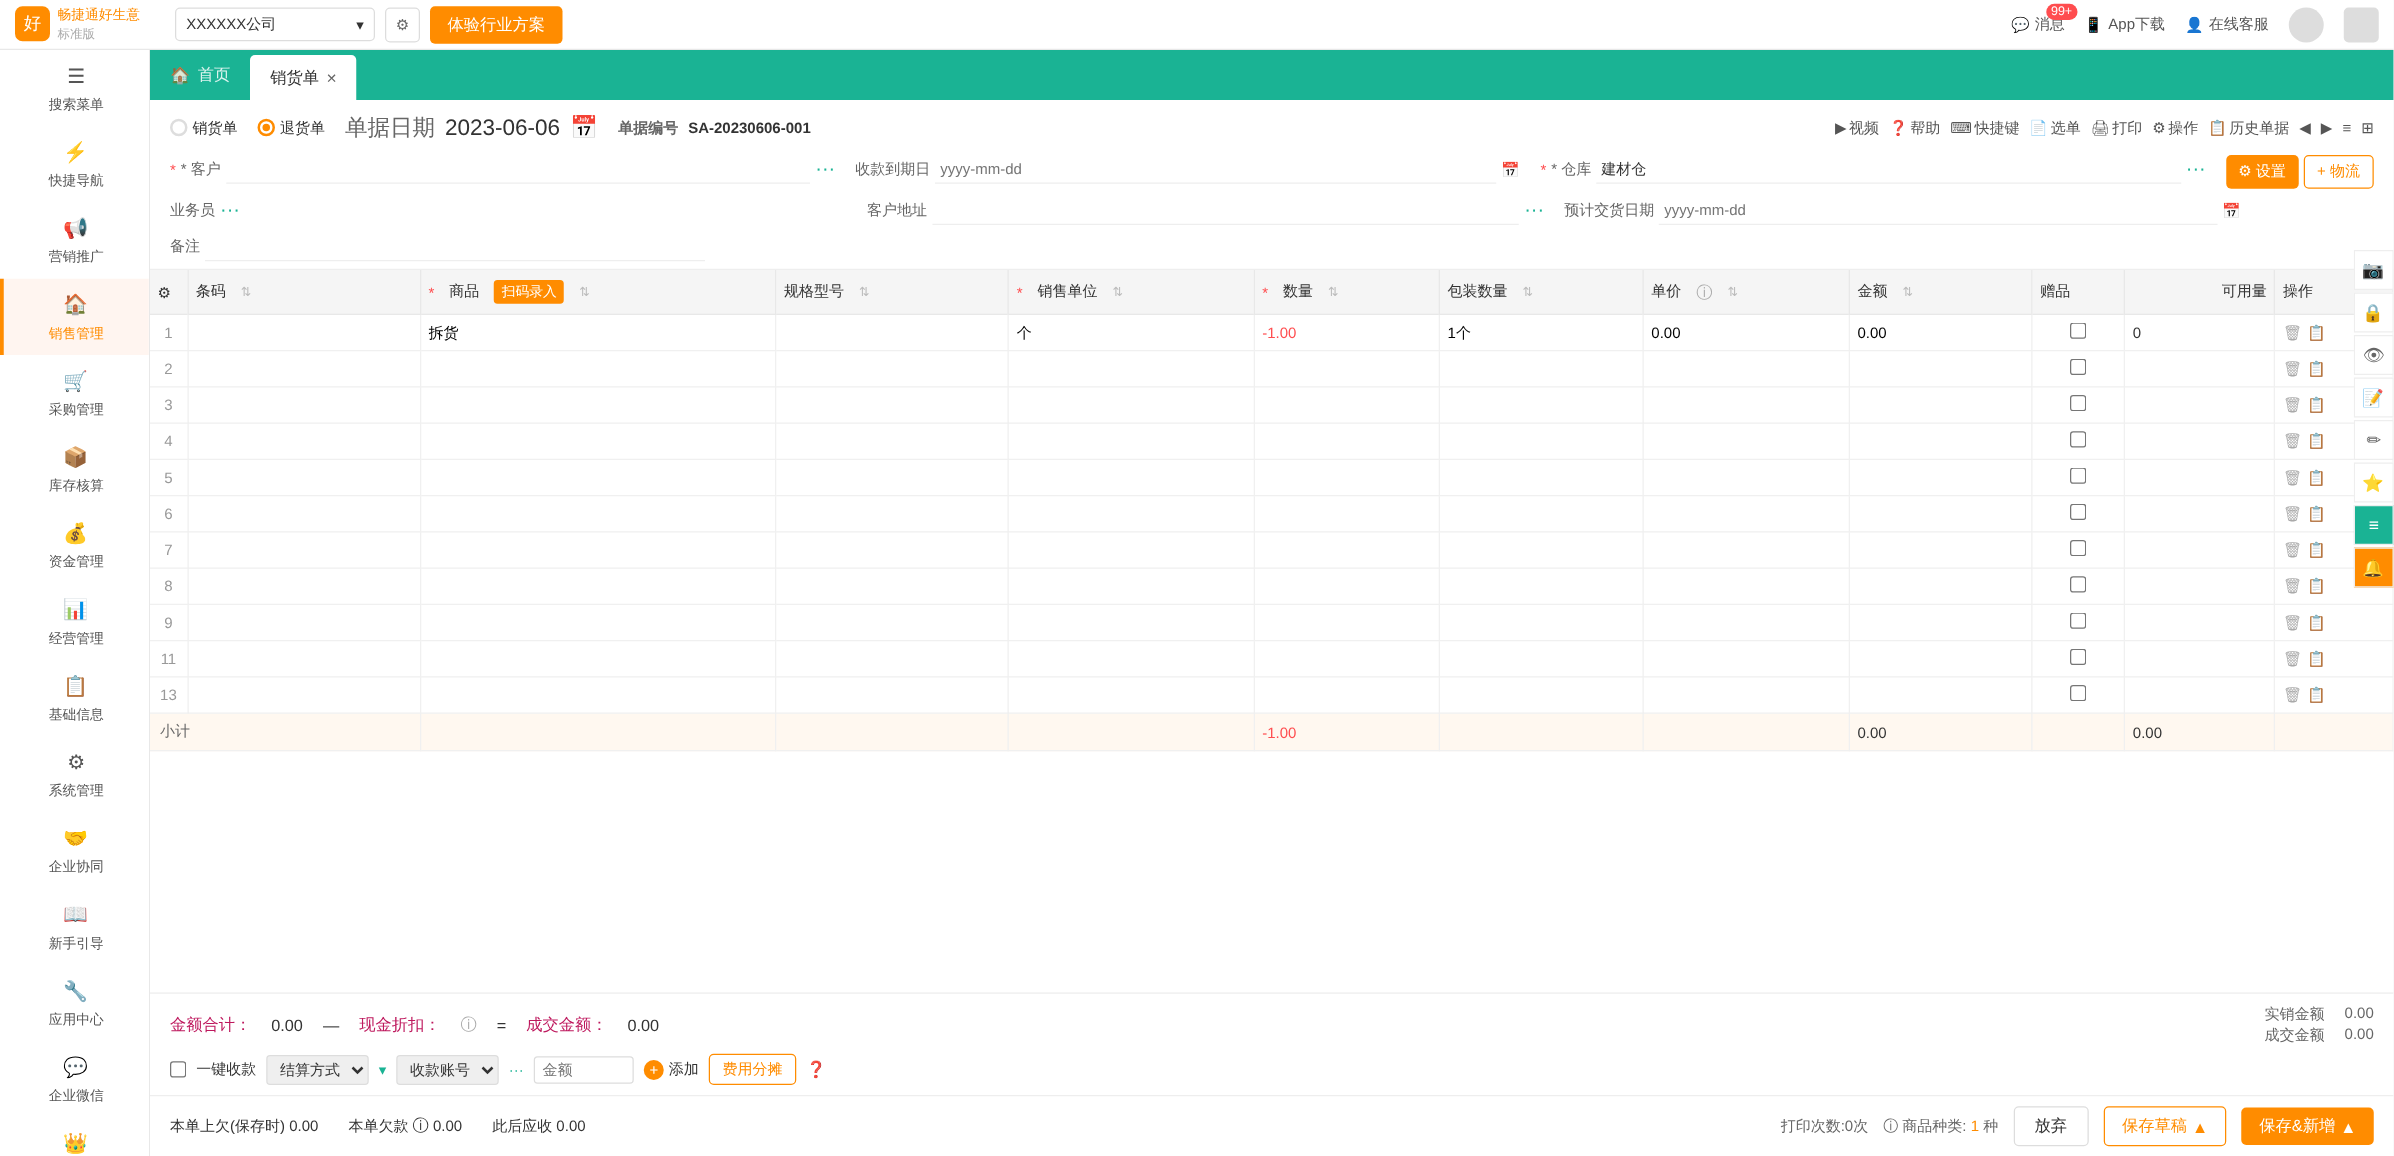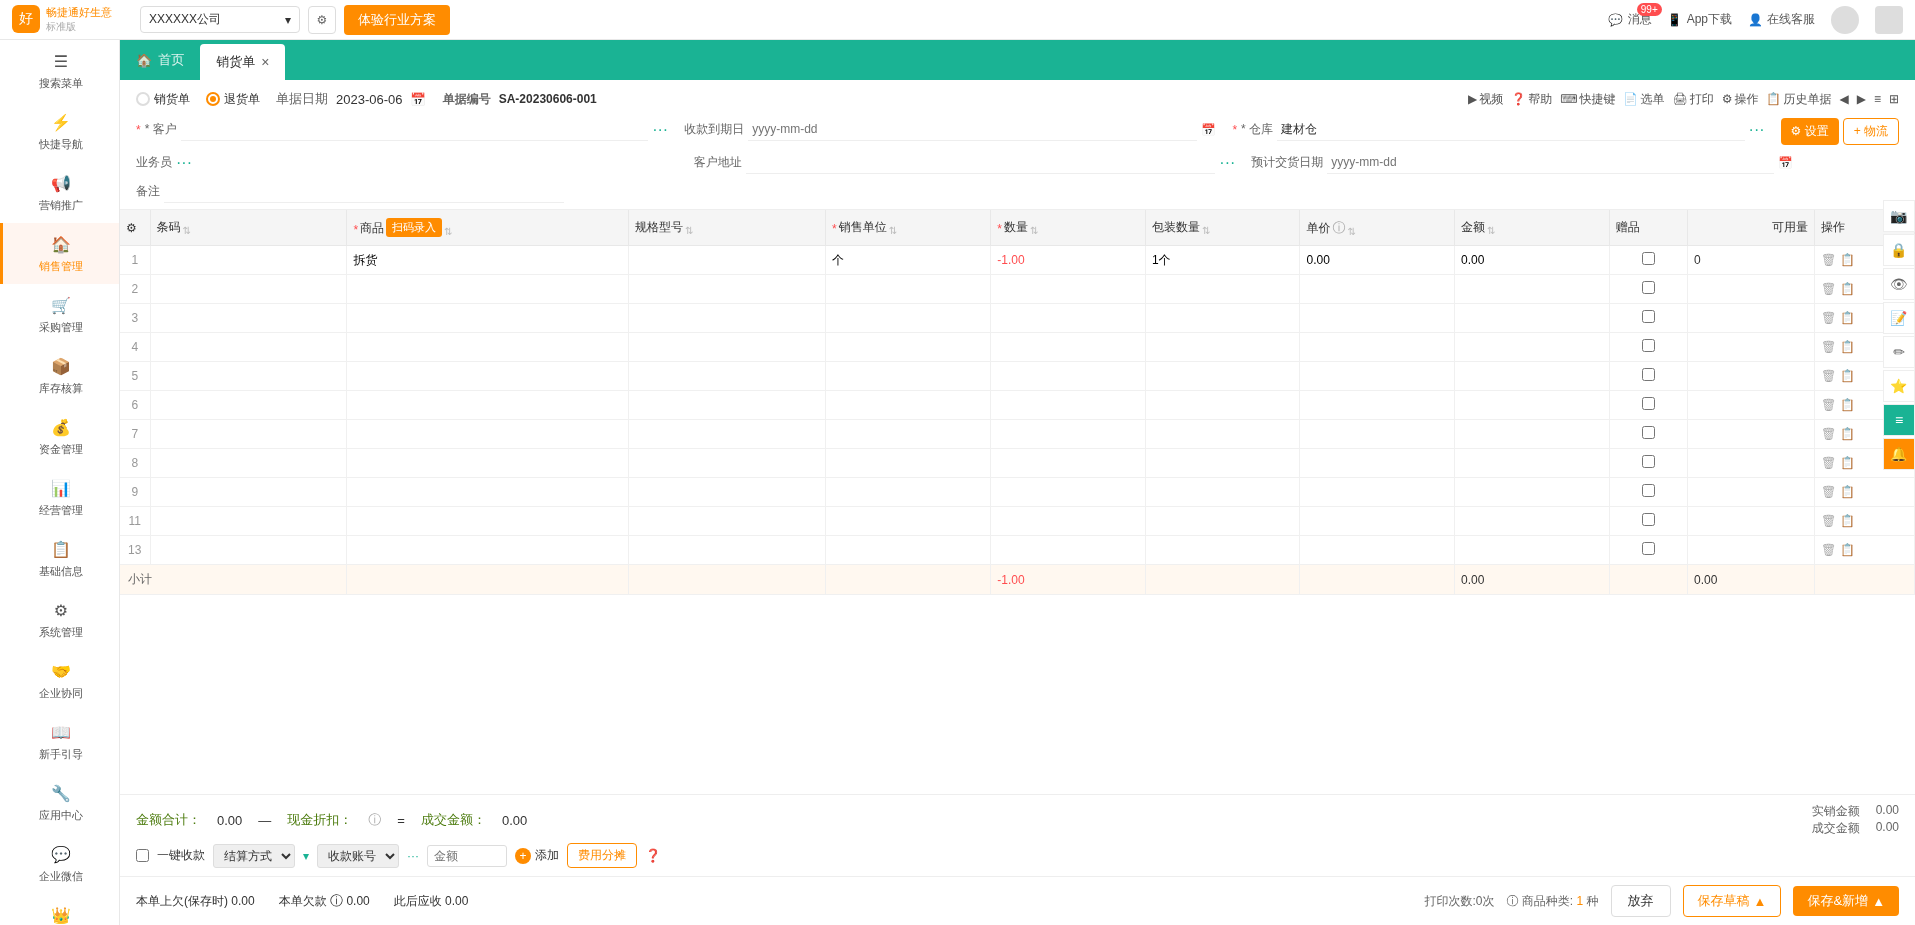--- a/index.html
+++ b/index.html
@@ -185,21 +185,21 @@
     .radio-dot {
       width: 14px; height: 14px; border-radius: 50%;
       border: 2px solid #ddd;
       display: flex; align-items: center; justify-content: center;
     }
     .radio-dot.checked { border-color: #ff8c00; }
     .radio-dot.checked::after {
       content: ''; width: 6px; height: 6px;
       background: #ff8c00; border-radius: 50%;
     }
-    .date-info { display: flex; align-items: center; gap: 8px; font-size: 13px; }
+    .date-info { display: flex; align-items: center; gap: 8px; font-size: 18px; }
     .date-label { color: #666; }
     .date-value { color: #333; font-weight: 500; }
     .doc-num { display: flex; align-items: center; gap: 8px; font-weight: bold; }
     .doc-num-label { color: #666; }
     .doc-num-value { color: #333; }
     .toolbar-right {
       display: flex;
       align-items: center;
       gap: 8px;
       font-size: 12px;
@@ -280,42 +280,42 @@
       background: #ff8c00;
       color: white;
       border: none;
       border-radius: 3px;
       padding: 2px 6px;
       font-size: 11px;
       cursor: pointer;
     }
     .th-sort {
       display: flex;
-      align-items: flex-end;
-      gap: 2px;
+      align-items: center;
+      gap: 12px;
     }
     .sort-arrows { color: #bbb; font-size: 10px; }
     .checkbox-cell { text-align: center; }
     .row-action { display: flex; gap: 4px; align-items: center; }
     .row-action-btn { cursor: pointer; color: #aaa; }
 
     
     .bottom-bar {
       background: #fff;
       border-top: 1px solid #eee;
       padding: 8px 16px;
     }
     .amount-row {
       display: flex;
       align-items: center;
       gap: 16px;
       margin-bottom: 6px;
       font-size: 13px;
     }
-    .amount-label { color: #4d7c0f; }
+    .amount-label { color: #be185d; }
     .amount-value { color: #333; font-weight: 500; }
     .dash { color: #333; }
     .equals { color: #333; }
     .payment-row {
       display: flex;
       align-items: center;
       gap: 8px;
     }
     .checkbox-small { width: 13px; height: 13px; }
     .payment-select {

